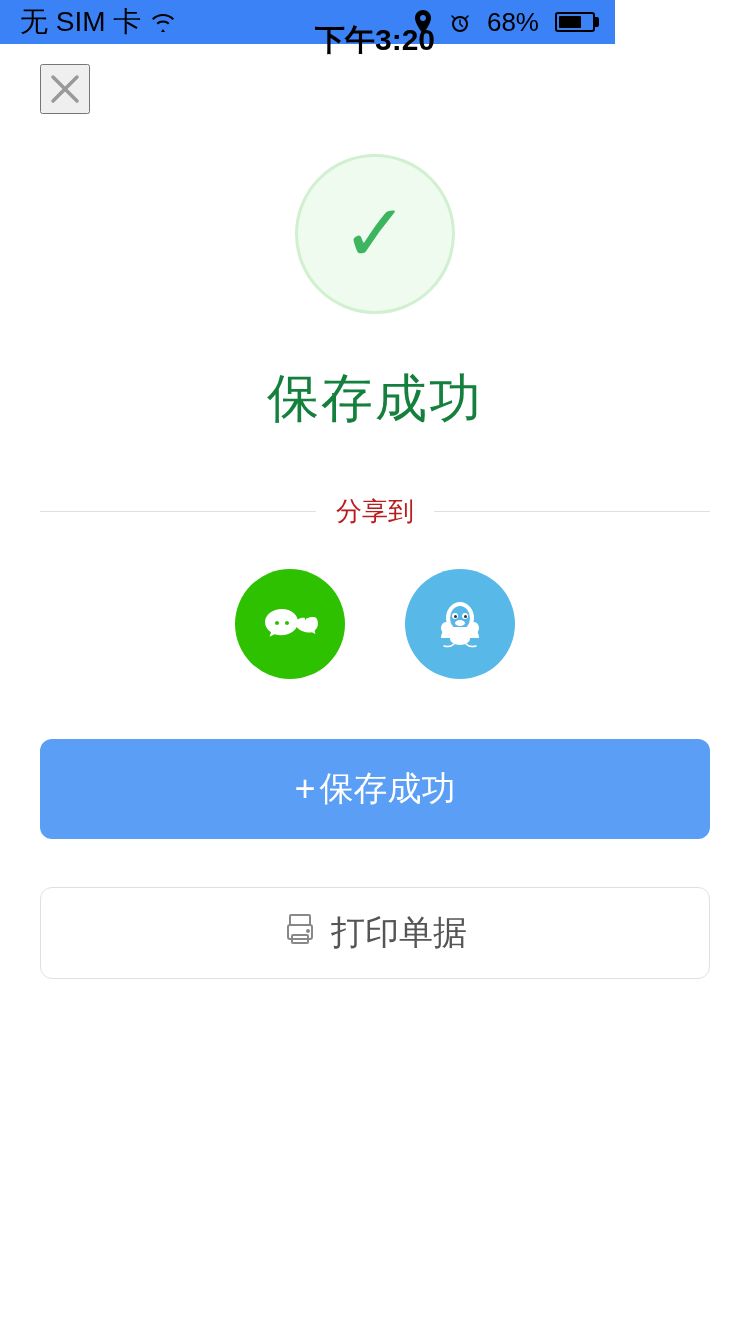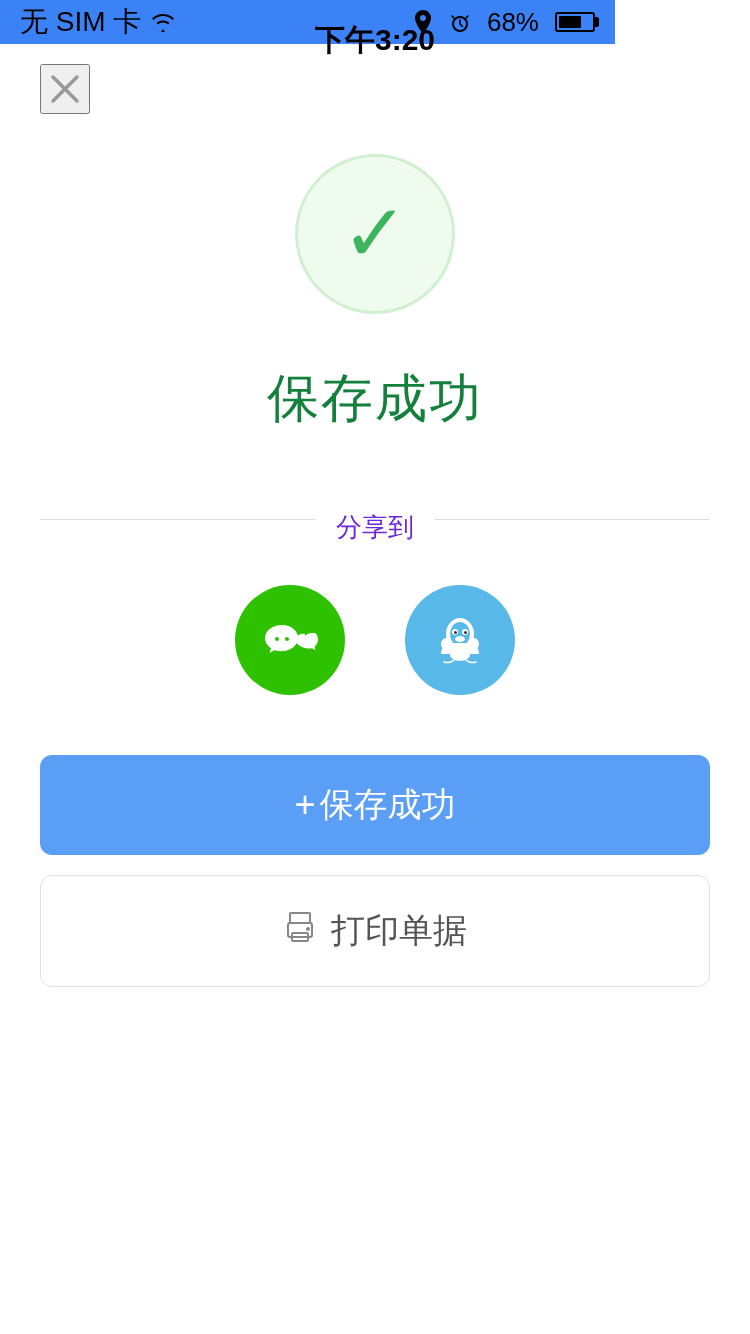--- a/index.html
+++ b/index.html
@@ -160,23 +160,22 @@
     .share-divider::before,
     .share-divider::after {
       content: '';
       flex: 1;
       height: 1px;
       background: #e0e0e0;
     }
 
     .share-label {
       font-size: 26px;
-      color: #6d28d9;
+      color: #b91c1c;
       padding: 0 20px;
-      margin-top: 16px;
     }
 
     .share-icons {
       display: flex;
       justify-content: center;
       gap: 60px;
     }
 
     .share-icon-btn {
       width: 110px;
@@ -217,32 +216,33 @@
       justify-content: center;
       gap: 14px;
       cursor: pointer;
       color: #fff;
       font-size: 34px;
       font-weight: 400;
     }
 
     .btn-secondary {
       width: 100%;
-      height: 112px;
+      height: 92px;
       background: #ffffff;
       border: 1px solid #e0e0e0;
       border-radius: 12px;
       display: flex;
       align-items: center;
       justify-content: center;
       gap: 14px;
       cursor: pointer;
       color: #555;
       font-size: 34px;
       font-weight: 400;
+      margin-top: 28px;
     }
   </style>
 </head>
 <body>
 
 <div class="status-bar">
   <div class="status-left">
     <span>无 SIM 卡</span>
     <svg width="28" height="22" viewBox="0 0 28 22" fill="none">
       <path d="M14 18l2 3h-4l2-3z" fill="#000"></path>

